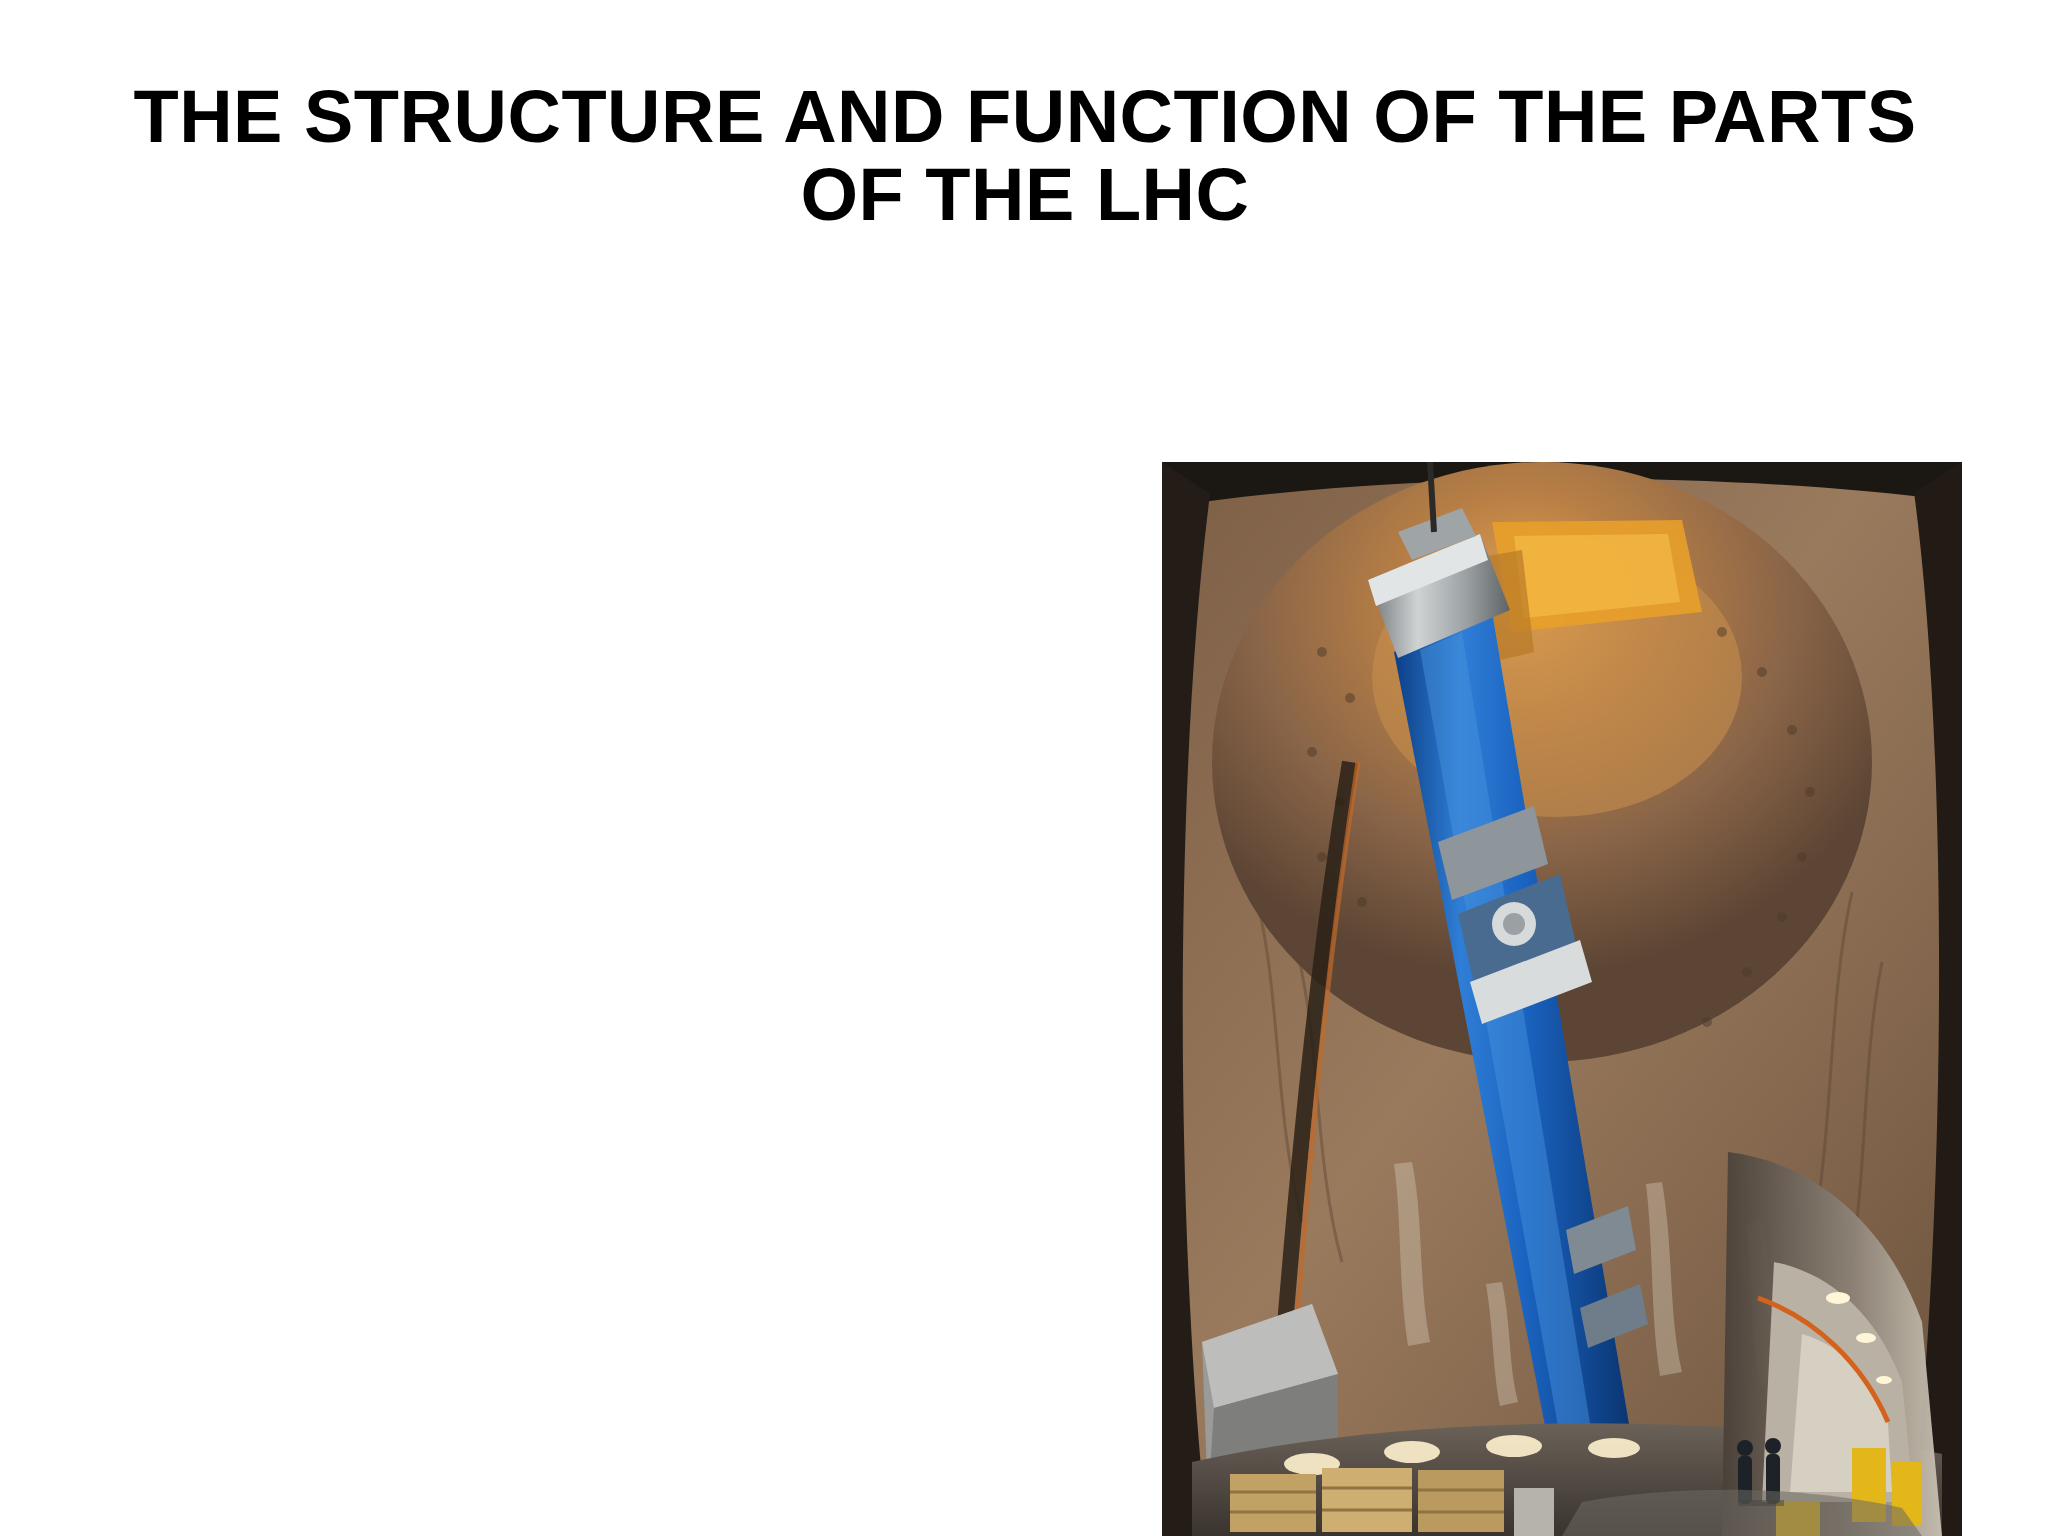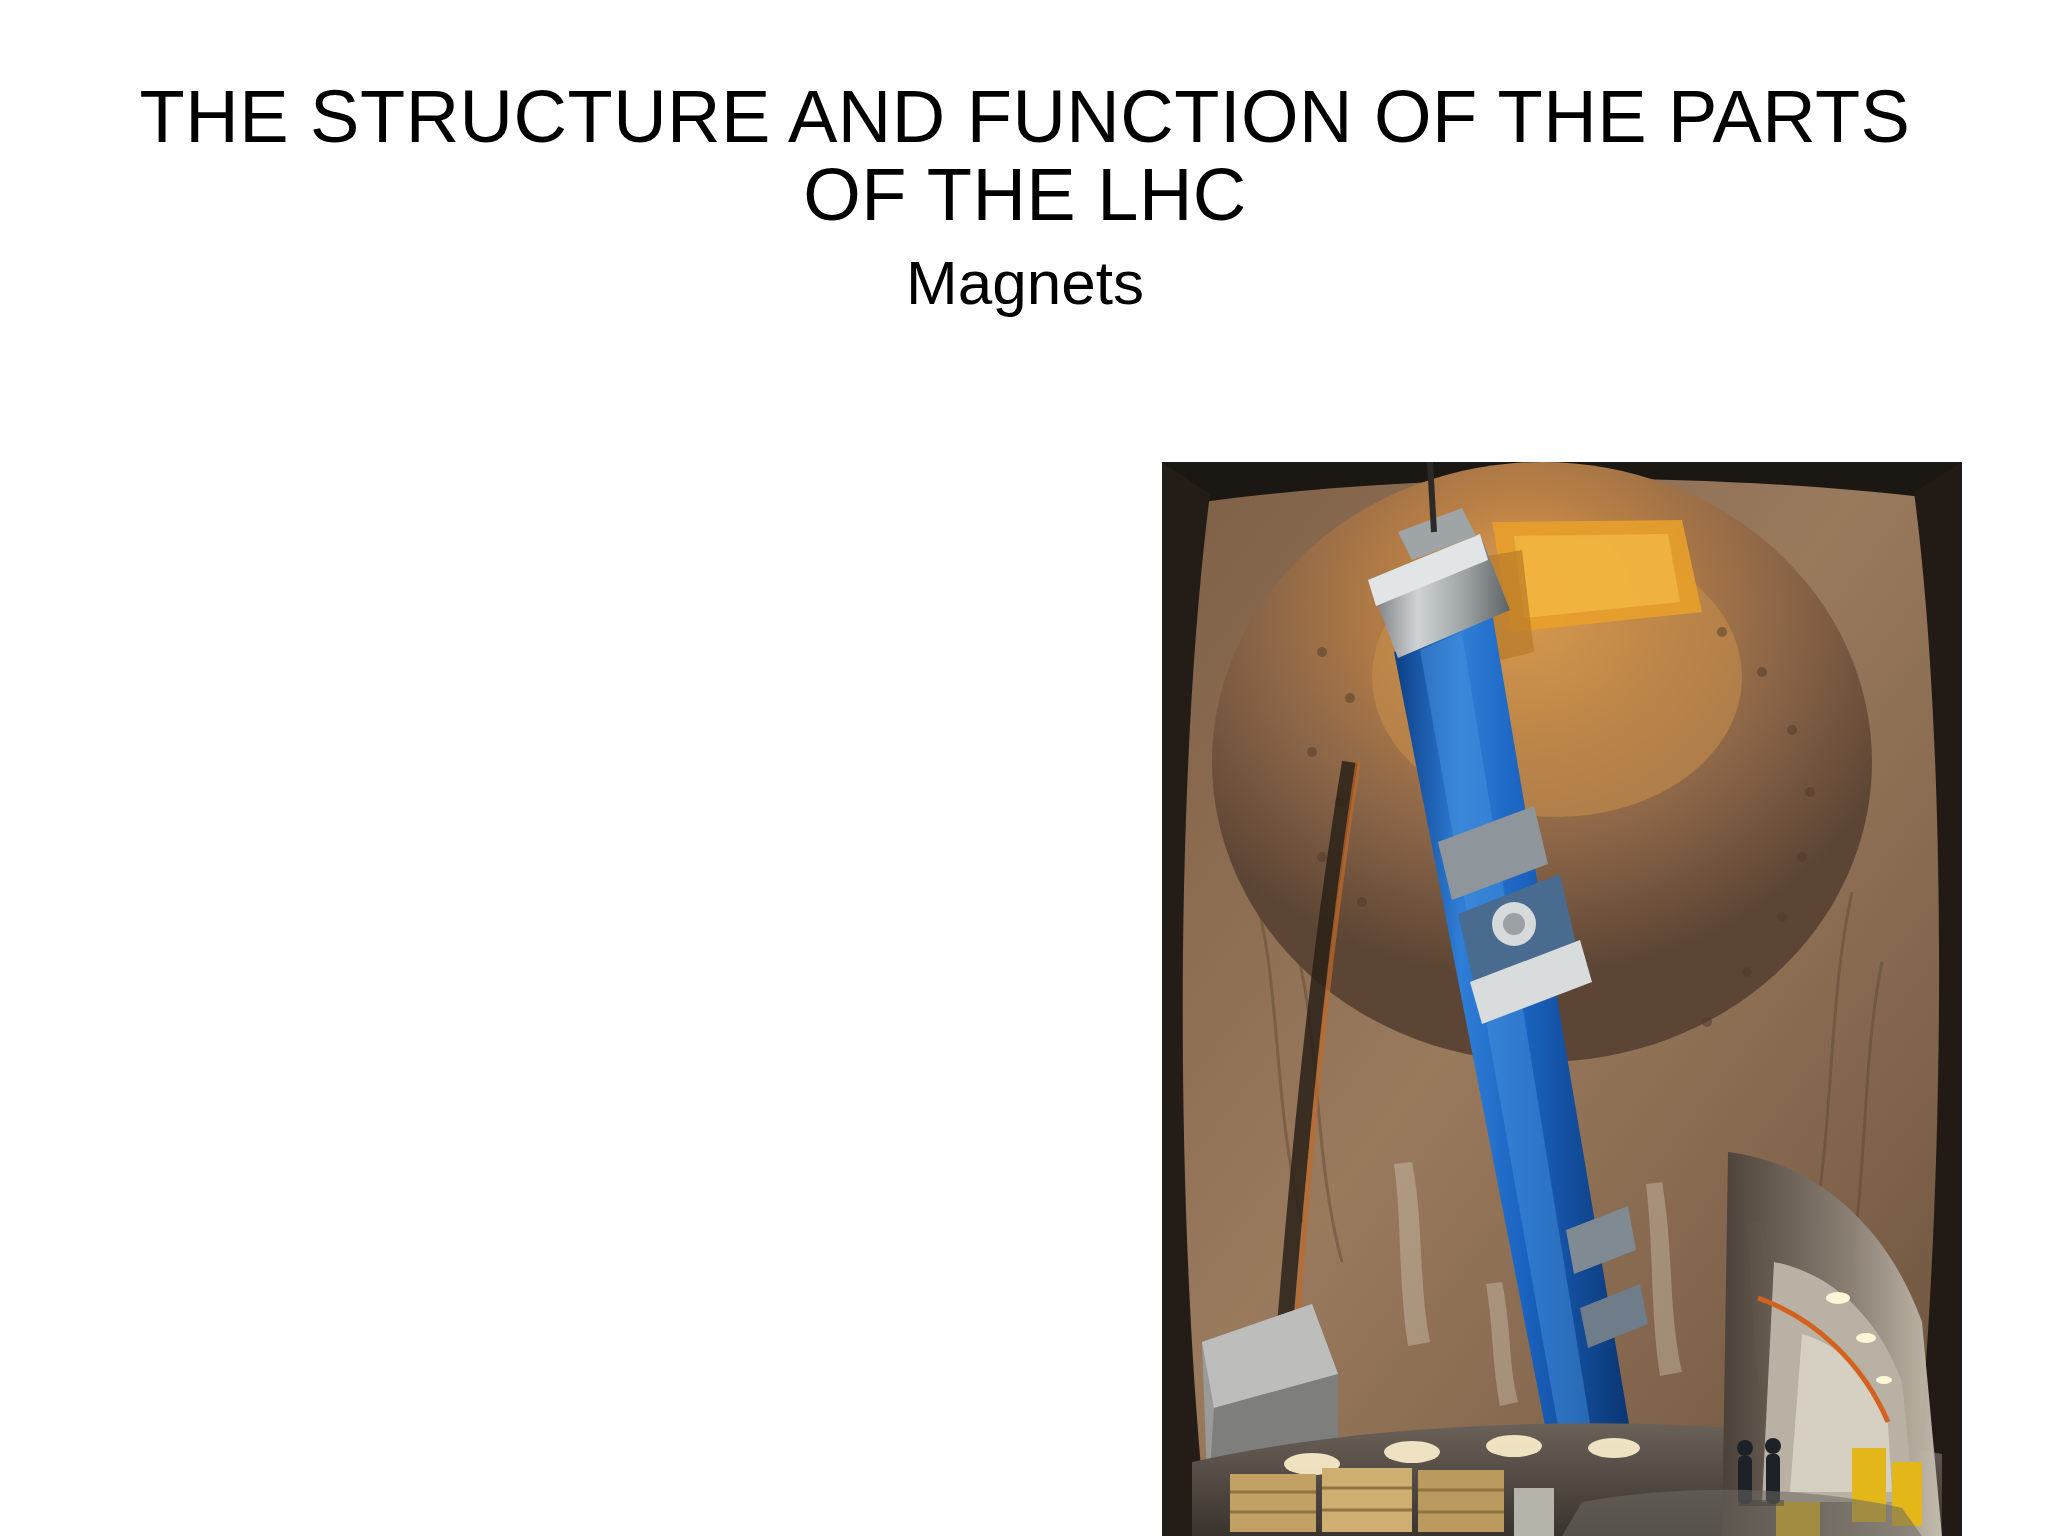--- a/index.html
+++ b/index.html
@@ -26,21 +26,21 @@
   .title-block {
     position: absolute;
     left: 120px;
     top: 78px;
     width: 1810px;
     text-align: center;
   }
   .title-main {
     font-size: 74px;
     line-height: 1.06;
-    font-weight: normal;
+    font-weight: bold;
     letter-spacing: 0.5px;
     white-space: pre-line;
   }
   .title-sub {
     font-size: 62px;
     line-height: 1.15;
     margin-top: 12px;
     font-weight: normal;
   }
 
@@ -81,21 +81,20 @@
     height: 100%;
   }
 </style>
 </head>
 <body>
 
 <div class="slide">
 
   <div class="title-block">
     <div class="title-main">THE STRUCTURE AND FUNCTION OF THE PARTS OF THE LHC</div>
-    <div class="title-sub">Magnets</div>
   </div>
 
 
   <div class="photo">
     <svg viewBox="0 0 800 1074" preserveAspectRatio="none">
       <defs>
         <radialGradient id="shaftGlow" cx="0.47" cy="0.24" r="0.62">
           <stop offset="0%" stop-color="#e8a551"></stop>
           <stop offset="30%" stop-color="#b87f45"></stop>
           <stop offset="65%" stop-color="#8a6548"></stop>

